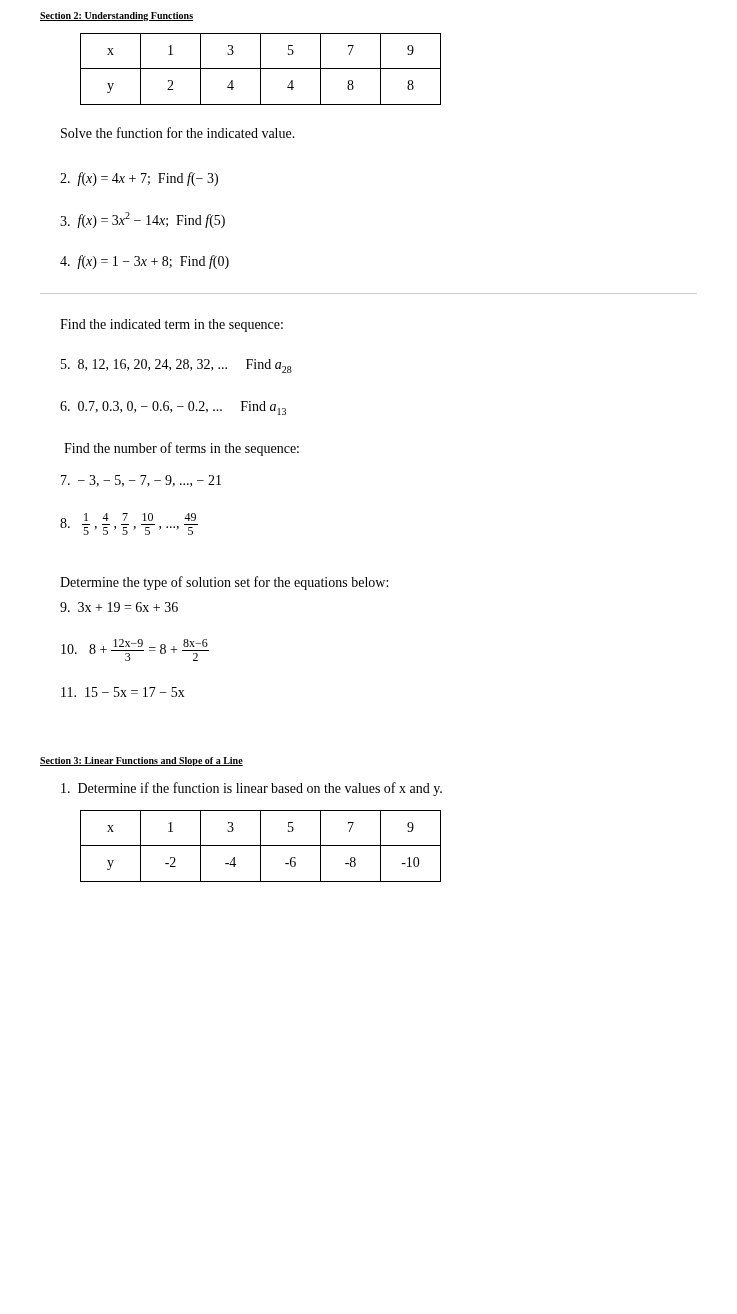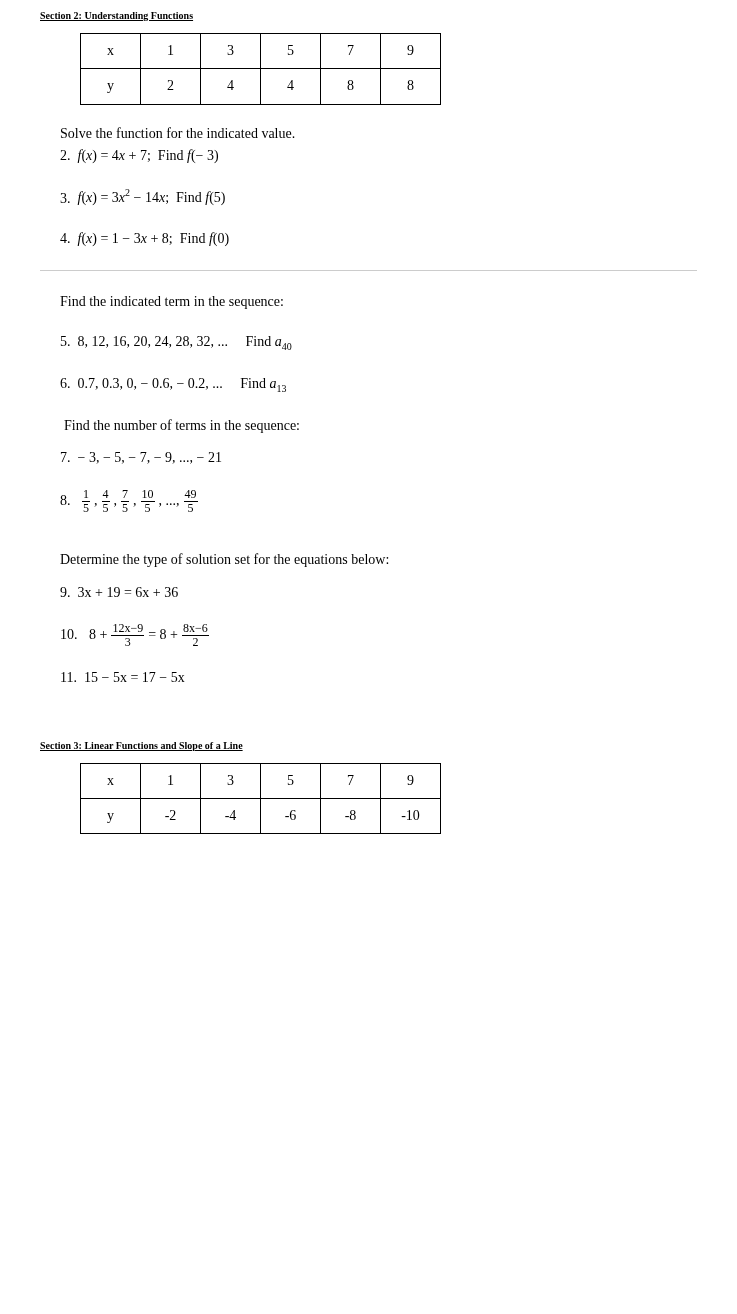--- a/index.html
+++ b/index.html
@@ -88,21 +88,21 @@
       <td>4</td>
       <td>4</td>
       <td>8</td>
       <td>8</td>
     </tr>
   </tbody>
     </table>
 </div>
 
 
-<p class="question" style="margin-bottom:0;">Solve the function for the indicated value.</p>
+<p class="question" style="margin-bottom:23px;">Solve the function for the indicated value.</p>
 
 
 <div class="question">
   <span>2.</span>
   &nbsp;<span><em>f</em>(<em>x</em>) = 4<em>x</em> + 7;&nbsp; Find <em>f</em>(− 3)</span>
 </div>
 
 
 <div class="question">
   <span>3.</span>
@@ -118,21 +118,21 @@
 <hr class="divider">
 
 
 <p class="question" style="">Find the indicated term in the sequence:</p>
 
 
 <div class="question">
   <span>5.</span>
   &nbsp;<span>8, 12, 16, 20, 24, 28, 32, ...</span>
   &nbsp;&nbsp;&nbsp;
-  <span>Find <em>a</em><sub>40</sub></span>
+  <span>Find <em>a</em><sub>28</sub></span>
 </div>
 
 
 <div class="question">
   <span>6.</span>
   &nbsp;<span>0.7, 0.3, 0,  − 0.6,  − 0.2, ...</span>
   &nbsp;&nbsp;&nbsp;
   <span>Find <em>a</em><sub>13</sub></span>
 </div>
 
@@ -167,21 +167,21 @@
     </span><span>, ...,</span>
   <span class="inline-frac">
       <span class="num">49</span>
       <span class="den">5</span>
     </span>
 </div>
 
 <br>
 
 
-<p class="question" style="margin-bottom:10px;">Determine the type of solution set for the equations below:</p>
+<p class="question" style="margin-bottom:2px;">Determine the type of solution set for the equations below:</p>
 
 
 <div class="question">
   <span>9.</span>
   &nbsp;<span>3x + 19 = 6x + 36</span>
 </div>
 
 
 <div class="question" style="display:flex; align-items:center; gap:4px; flex-wrap:wrap;">
   <span>10.</span>
@@ -204,20 +204,24 @@
   &nbsp;<span>15 − 5x = 17 − 5x</span>
 </div>
 
 <br><br>
 
 
 <p class="section-heading">Section 3: Linear Functions and Slope of a Line</p>
 
 
 <div class="question">
+  <div class="question-text">
+    <span>1.</span>
+    &nbsp;<span>Determine if the function is linear based on the values of x and y.</span>
+  </div>
   <table class="data-table">
     <tbody>
         <tr>
       <td>x</td>
       <td>1</td>
       <td>3</td>
       <td>5</td>
       <td>7</td>
       <td>9</td>
     </tr>

